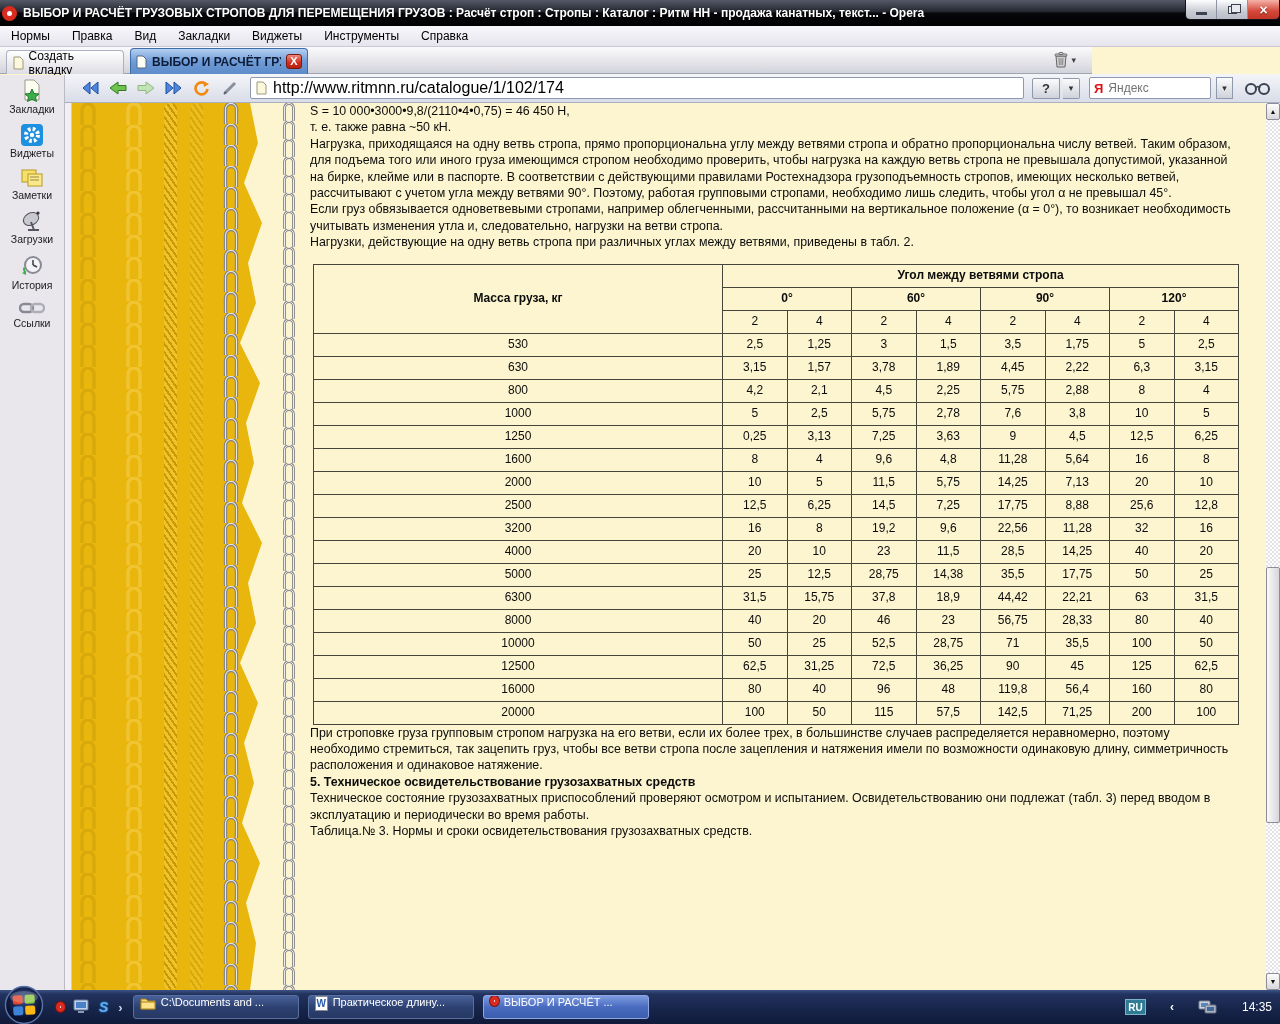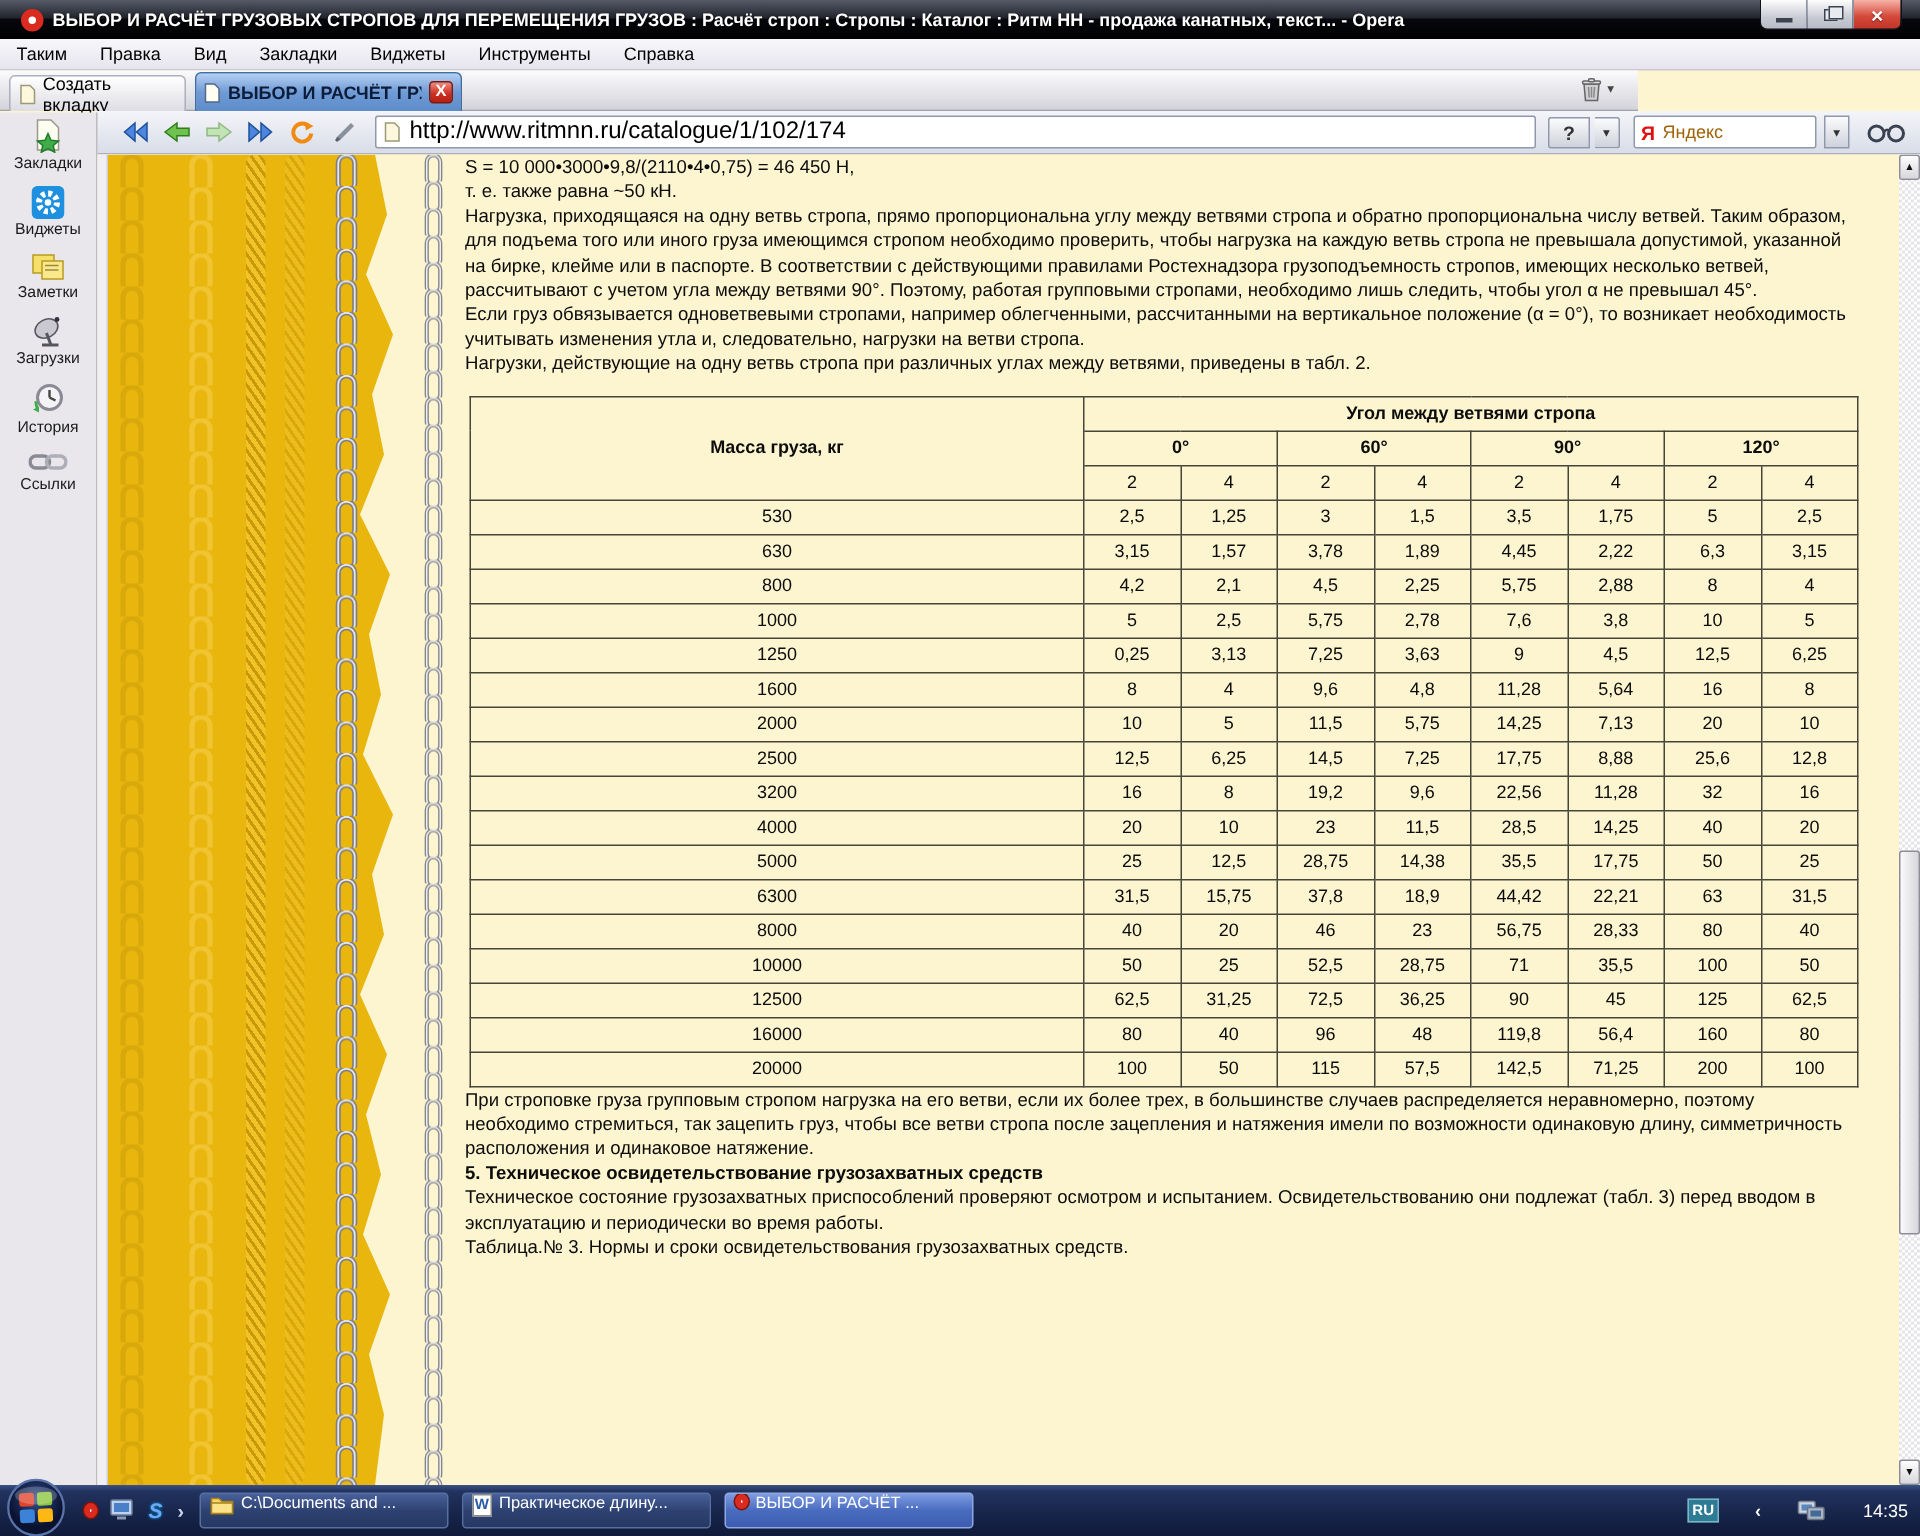--- a/index.html
+++ b/index.html
@@ -2,21 +2,21 @@
 <html><head>
 <meta charset="utf-8">
 <style>
   html,body{margin:0;padding:0;width:1280px;height:1024px;overflow:hidden;
     font-family:"Liberation Sans","DejaVu Sans",sans-serif;background:#fcf5cf;}
   *{box-sizing:border-box;}
 
   
   .titlebar{position:absolute;left:0;top:0;width:1280px;height:26px;
     background:linear-gradient(#555a68 0%,#23262e 45%,#07080d 50%,#000 100%);
-    display:flex;align-items:center;padding:0 12px;color:#fff;}
+    display:flex;align-items:center;padding:0 0;color:#fff;}
   .opera-logo{width:15px;height:15px;border-radius:50%;background:#fff;
     border:5px solid #d did;border:5px solid #d92b1f;margin:0 6px 0 2px;flex:none;}
   .title-text{font-size:12px;font-weight:bold;white-space:nowrap;overflow:hidden;flex:1;
     text-shadow:0 1px 2px #000;}
   .win-btns{display:flex;flex:none;height:20px;margin-top:-6px;border:1px solid #11131c;
     border-top:none;border-radius:0 0 5px 5px;overflow:hidden;}
   .win-btn{width:31px;height:20px;display:flex;align-items:center;justify-content:center;
     background:linear-gradient(#fdfdfd,#c7c9d2 60%,#b7bac6);border-right:1px solid #8d93a5;}
   .win-btn:last-child{border-right:none;}
   .win-btn .bar{width:11px;height:3px;background:#3c4250;margin-top:7px;}
@@ -59,21 +59,21 @@
   .url-text{font-size:16px;color:#000;white-space:nowrap;overflow:hidden;text-align:center;}
   .help-btn{width:28px;height:21px;background:linear-gradient(#fbfbfc,#cfd2db);
     border:1px solid #8f99ad;border-radius:2px 0 0 2px;font-size:13px;font-weight:bold;color:#333;
     display:flex;align-items:center;justify-content:center;}
   .dd-btn{width:17px;height:21px;background:linear-gradient(#fbfbfc,#cfd2db);
     border:1px solid #8f99ad;border-left:none;border-radius:0 2px 2px 0;
     display:flex;align-items:center;justify-content:center;font-size:9px;color:#333;}
   .search-box{width:122px;height:22px;background:#fff;border:1px solid #8f99ad;border-radius:2px;
     display:flex;align-items:center;padding:0 4px;gap:5px;margin-left:6px;flex:none;}
   .ya-letter{color:#e01010;font-weight:bold;font-size:13px;}
-  .search-ph{color:#a16207;font-size:12px;flex:1;}
+  .search-ph{color:#737373;font-size:12px;flex:1;}
   .search-dd{width:17px;height:22px;background:linear-gradient(#fbfbfc,#cfd2db);
     border:1px solid #8f99ad;display:flex;align-items:center;justify-content:center;
     font-size:9px;color:#333;flex:none;margin-left:2px;}
   .glasses-wrap{margin-left:8px;flex:none;}
 
   
   .sidebar{position:absolute;left:0;top:75px;width:65px;height:915px;
     background:#e9e7ec;border-right:1px solid #bcbac2;display:flex;flex-direction:column;
     align-items:center;padding-top:3px;}
   .side-item{display:flex;flex-direction:column;align-items:center;margin-bottom:9px;width:100%;}
@@ -165,21 +165,21 @@
     <div class="win-btn">
         <span class="rest"></span>
       </div>
     <div class="win-btn close">
         <span>×</span>
       </div>
   </div>
 </div>
 
 <div class="menubar">
-  <span class="menu-item">Таким</span>
+  <span class="menu-item">Нормы</span>
   <span class="menu-item">Правка</span>
   <span class="menu-item">Вид</span>
   <span class="menu-item">Закладки</span>
   <span class="menu-item">Виджеты</span>
   <span class="menu-item">Инструменты</span>
   <span class="menu-item">Справка</span>
 </div>
 
 <div class="tabbar">
   <div class="newtab">

